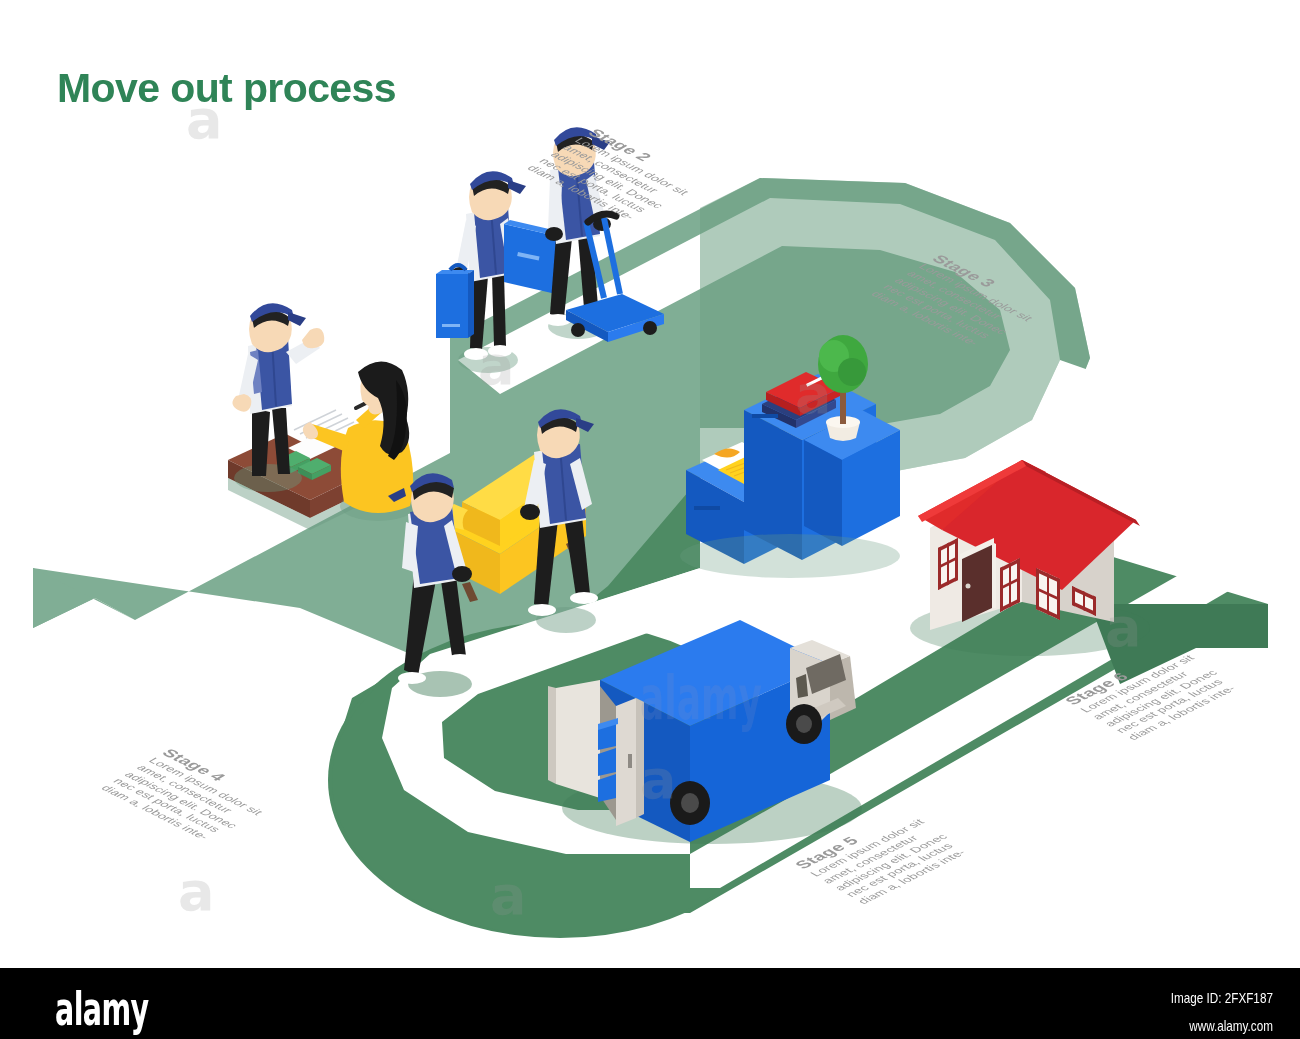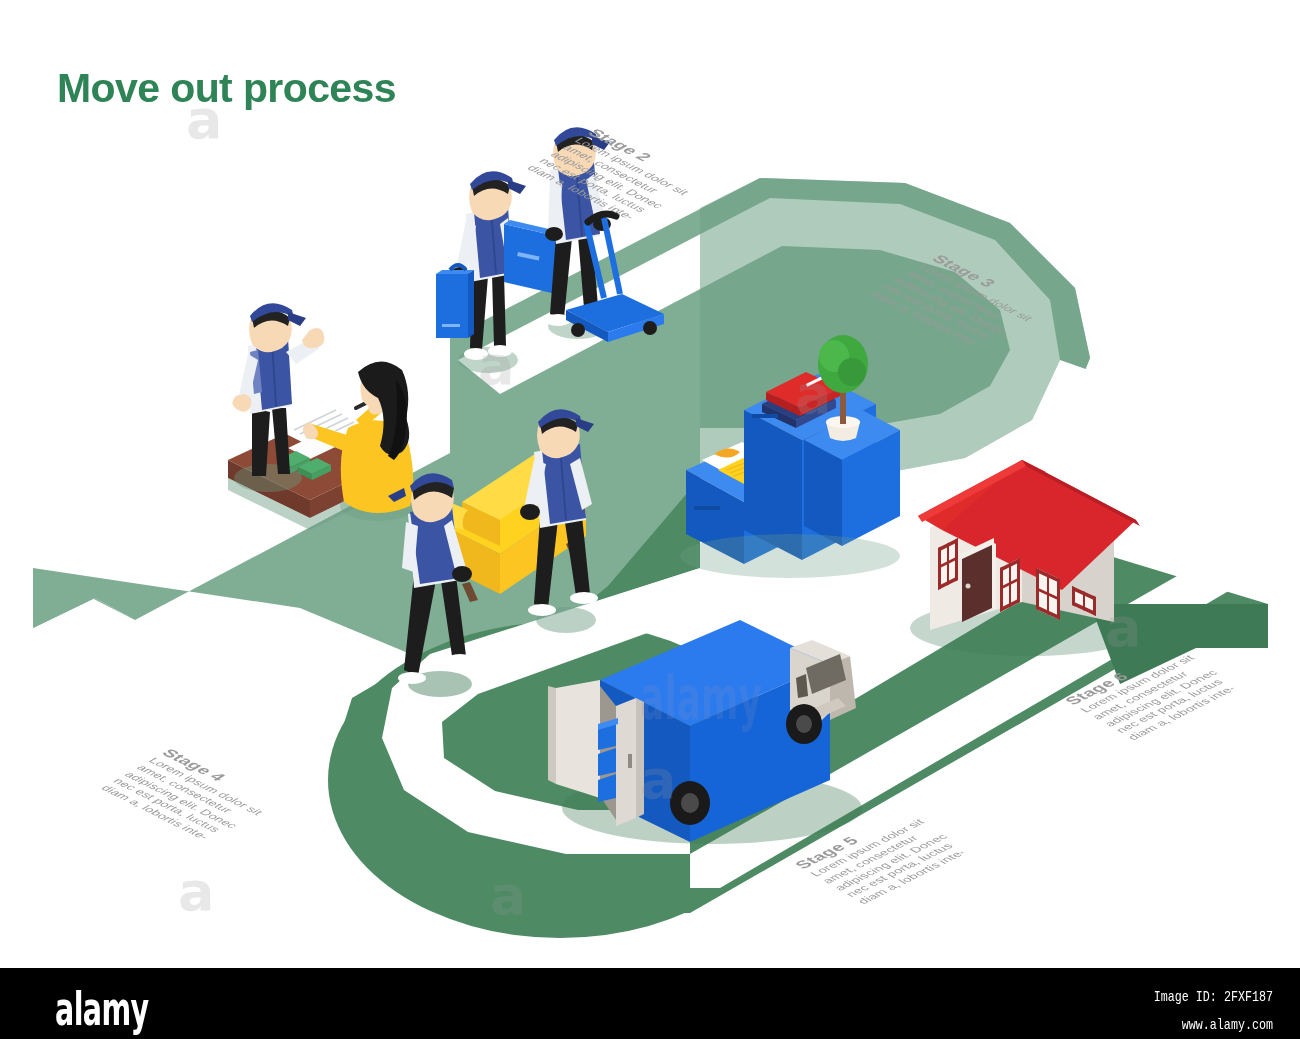--- a/index.html
+++ b/index.html
@@ -49,21 +49,21 @@
     position:absolute;left:0;top:960px;width:1300px;height:79px;background:#000;
   }
   .alamy-logo{
     position:absolute;left:55px;top:14px;
     color:#fff;font-size:46px;font-weight:bold;
     font-family:"DejaVu Sans", sans-serif;
     letter-spacing:-1px;transform:scaleX(0.62);transform-origin:left top;
   }
   .foot-right{
     position:absolute;right:27px;top:16px;text-align:right;color:#fff;
-    font-family:Liberation Mono, monospace;
+    font-family:Liberation Sans, sans-serif;
   }
   .foot-right div{font-size:15px;line-height:1.85;transform:scaleX(0.78);transform-origin:right top;}
 
   
   .wm{
     position:absolute;color:rgba(150,150,150,0.22);
     font-family:"DejaVu Sans", sans-serif;font-weight:bold;
     pointer-events:none;user-select:none;
   }
   .wm.a{font-size:54px;}

